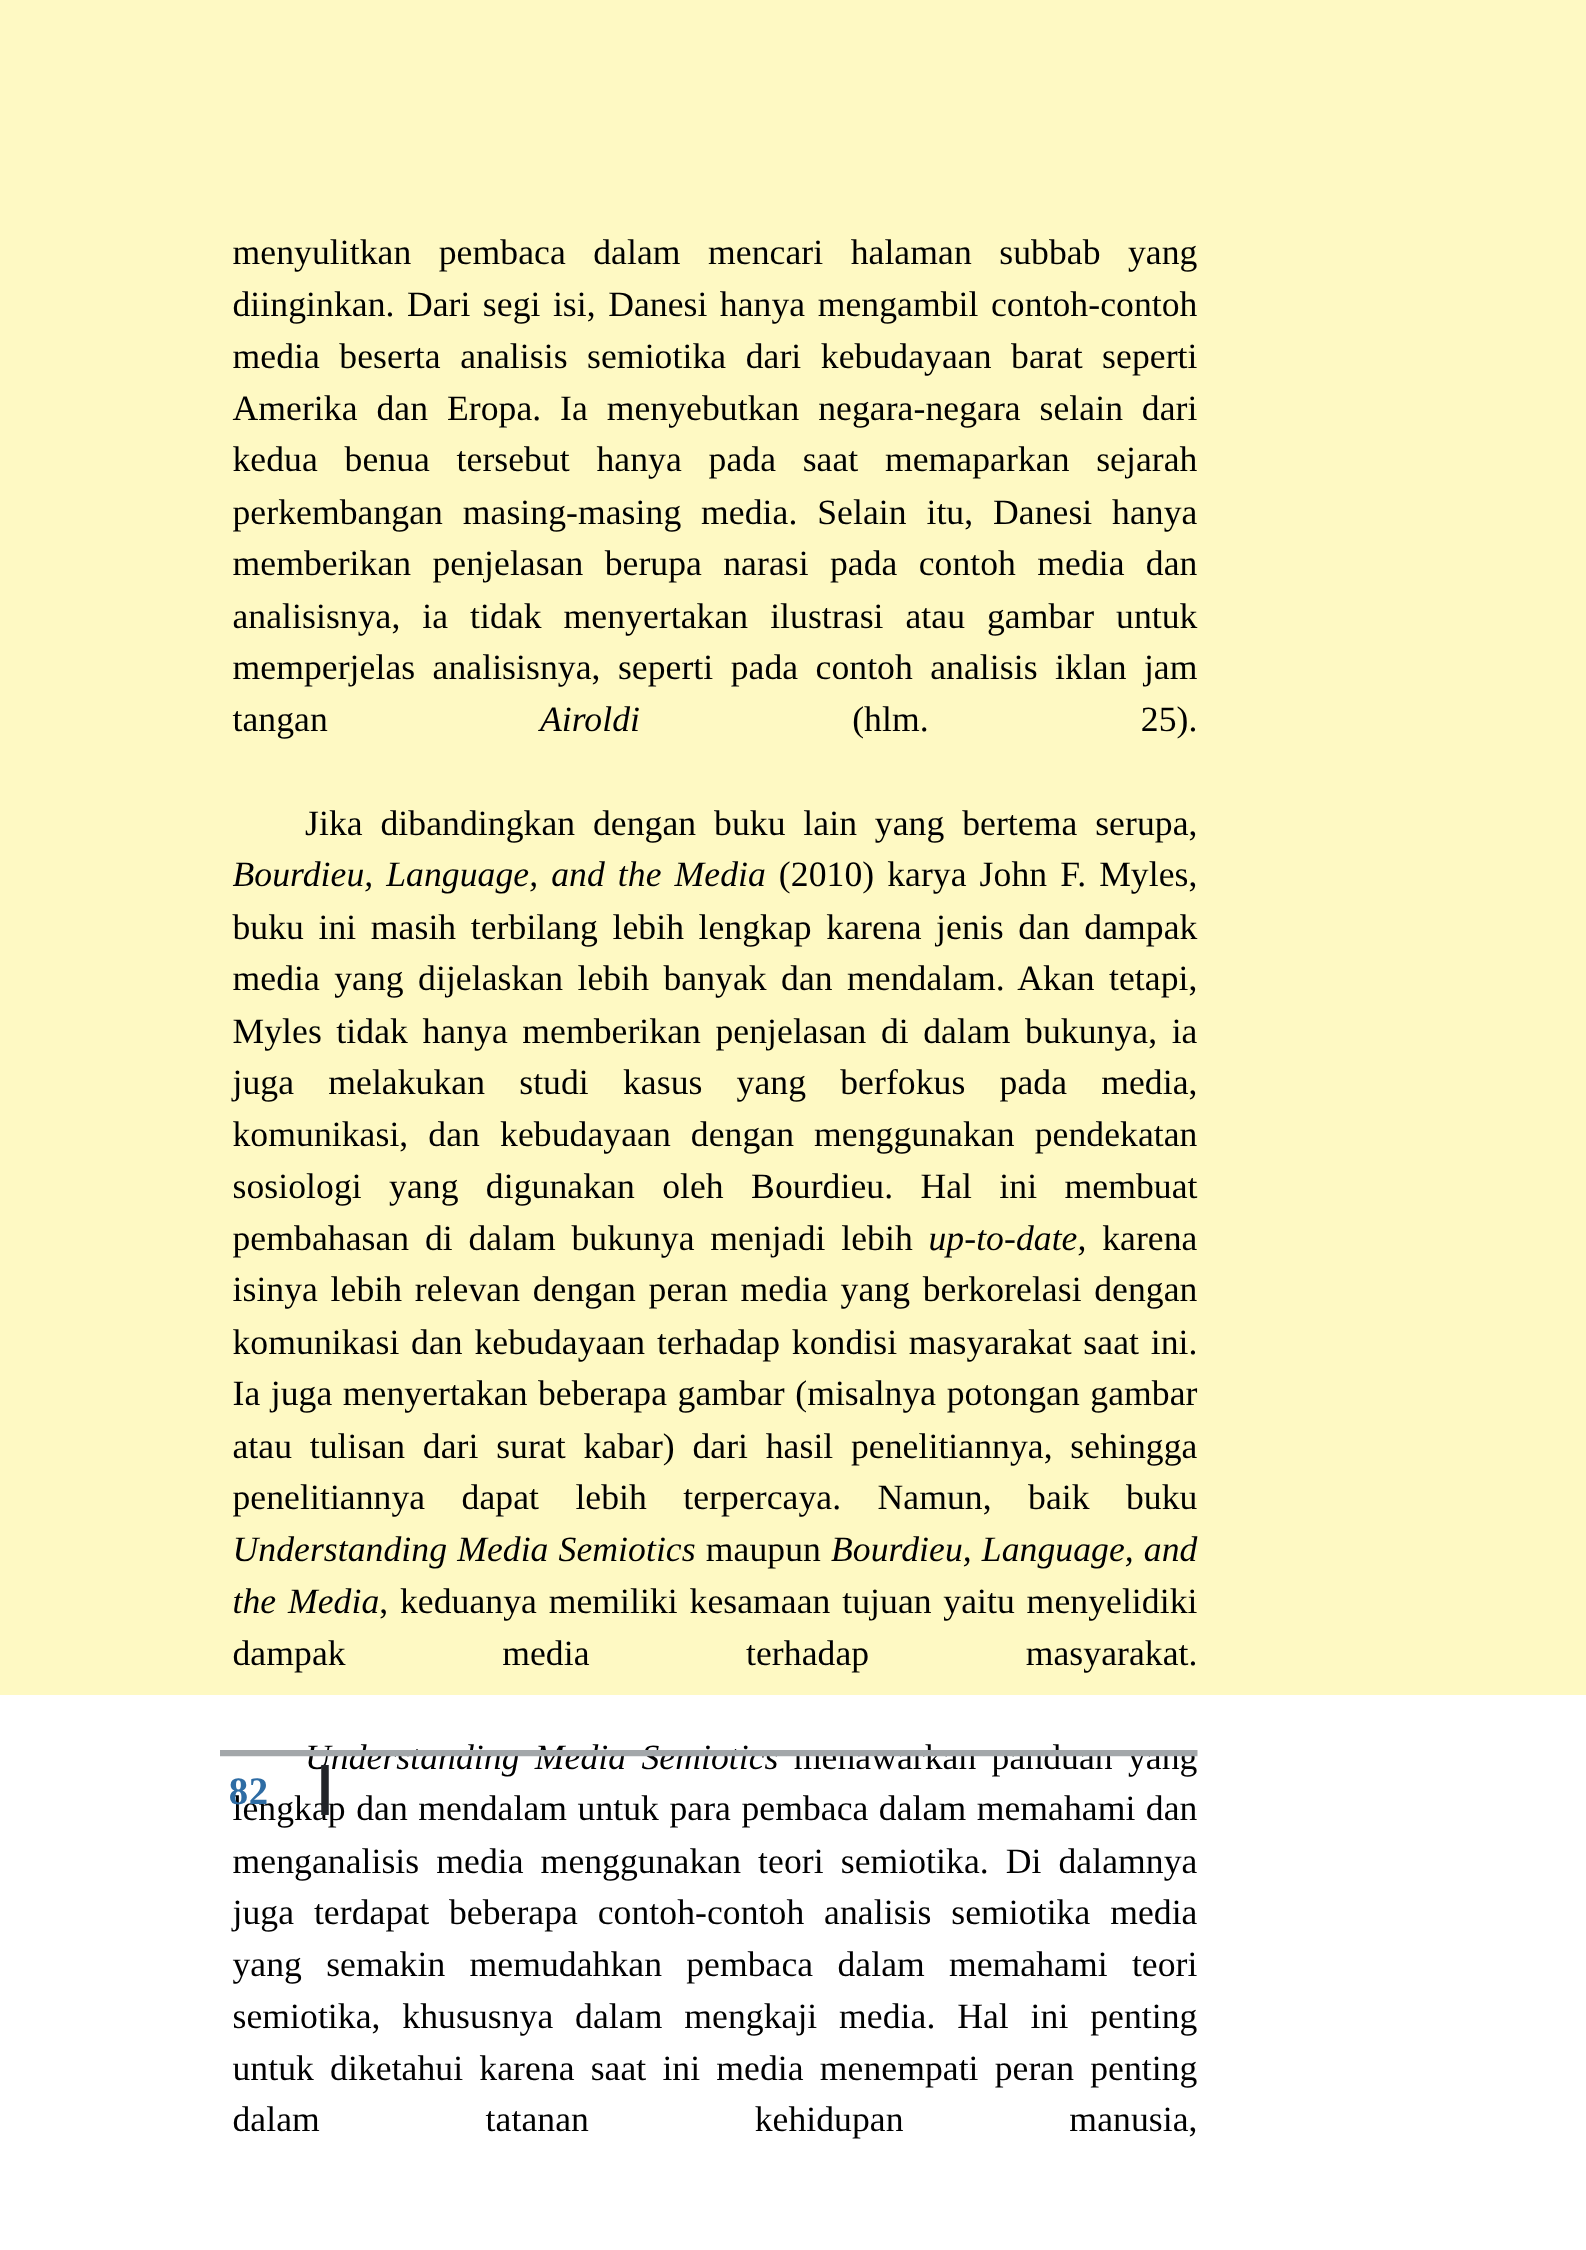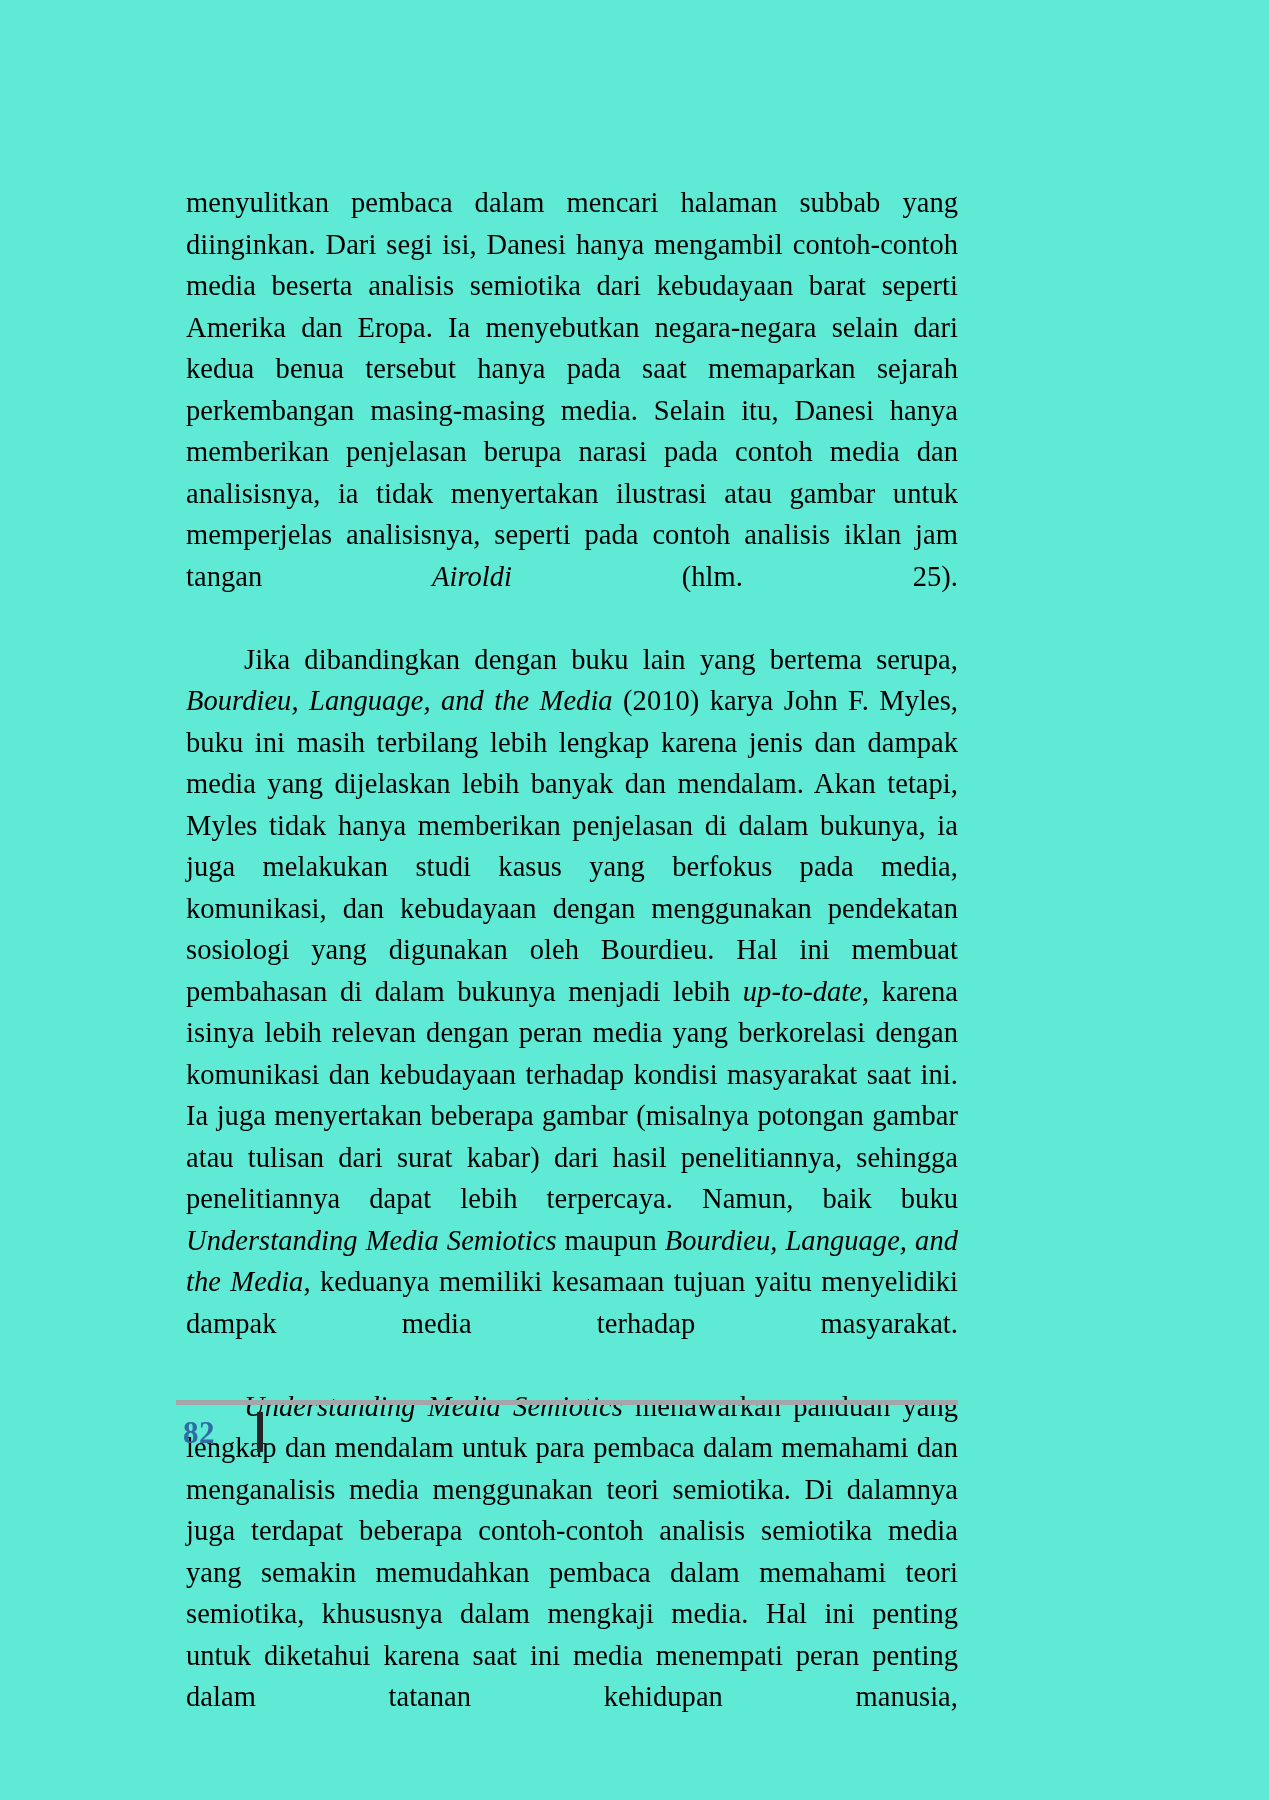--- a/index.html
+++ b/index.html
@@ -13,22 +13,22 @@
     position: relative;
     font-family: "Liberation Serif", "DejaVu Serif", serif;
     color: #000000;
     overflow: hidden;
   }
 
   .page {
     position: absolute;
     left: 0; top: 0;
     width: 1269px;
-    height: 1800px;
-    background: #5eead4;
+    height: 1356px;
+    background: #fef9c3;
   }
 
   .text-column {
     position: absolute;
     left: 186px;
     top: 182px;
     width: 772px;
   }
 
   .para {

